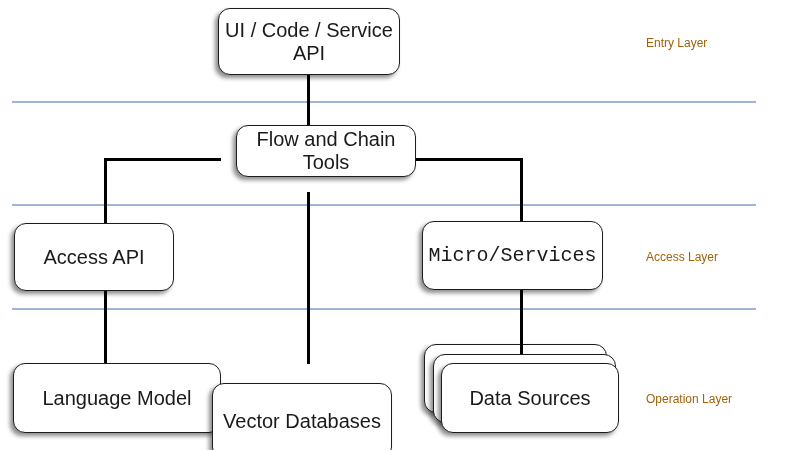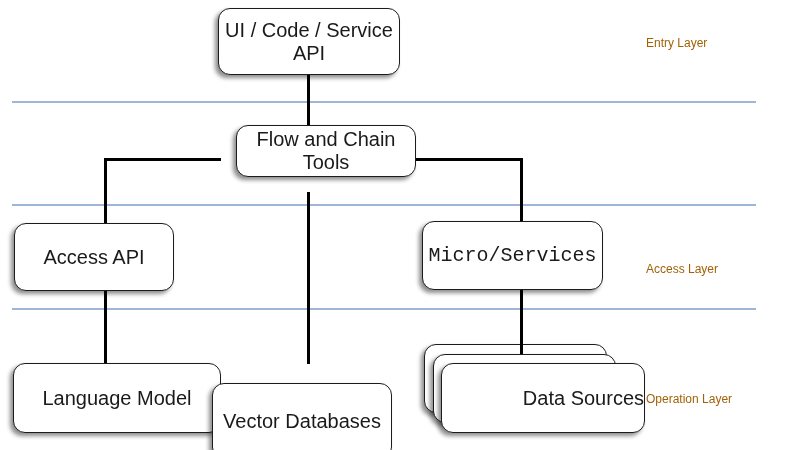--- a/index.html
+++ b/index.html
@@ -62,21 +62,21 @@
 </head>
 <body>
 
 <div id="canvas">
 
   <div class="divider" style="top:101px;"></div>
   <div class="divider" style="top:204px;"></div>
   <div class="divider" style="top:308px;"></div>
 
   <div class="layer-label" style="top:36px;">Entry Layer</div>
-  <div class="layer-label" style="top:262px;">Access Layer</div>
+  <div class="layer-label" style="top:250px;">Access Layer</div>
   <div class="layer-label" style="top:392px;">Operation Layer</div>
 
   <div class="connector" style="left:307px;top:75px;width:3px;height:51px;"></div>
   <div class="connector" style="left:104px;top:158px;width:117px;height:3px;"></div>
   <div class="connector" style="left:104px;top:158px;width:3px;height:66px;"></div>
   <div class="connector" style="left:399px;top:158px;width:124px;height:3px;"></div>
   <div class="connector" style="left:520px;top:158px;width:3px;height:65px;"></div>
   <div class="connector" style="left:307px;top:192px;width:3px;height:172px;"></div>
   <div class="connector" style="left:104px;top:290px;width:3px;height:74px;"></div>
   <div class="connector" style="left:520px;top:289px;width:3px;height:67px;"></div>
@@ -100,17 +100,17 @@
   <div class="node" style="left:13px;top:363px;width:208px;height:70px;">
     <span>Language Model</span>
   </div>
 
   <div class="node" style="left:212px;top:363px;width:180px;height:76px;margin-top:20px;">
     <span>Vector Databases</span>
   </div>
 
   <div class="stack-back" style="left:424px;top:344px;width:183px;height:69px;z-index:1;"></div>
   <div class="stack-back" style="left:433px;top:354px;width:183px;height:69px;z-index:2;"></div>
-  <div class="node" style="left:441px;top:363px;width:204px;height:70px;z-index:3;justify-content:flex-end;">
+  <div class="node" style="left:441px;top:363px;width:178px;height:70px;z-index:3;">
     <span>Data Sources</span>
   </div>
 
 </div>
 
 </body></html>

